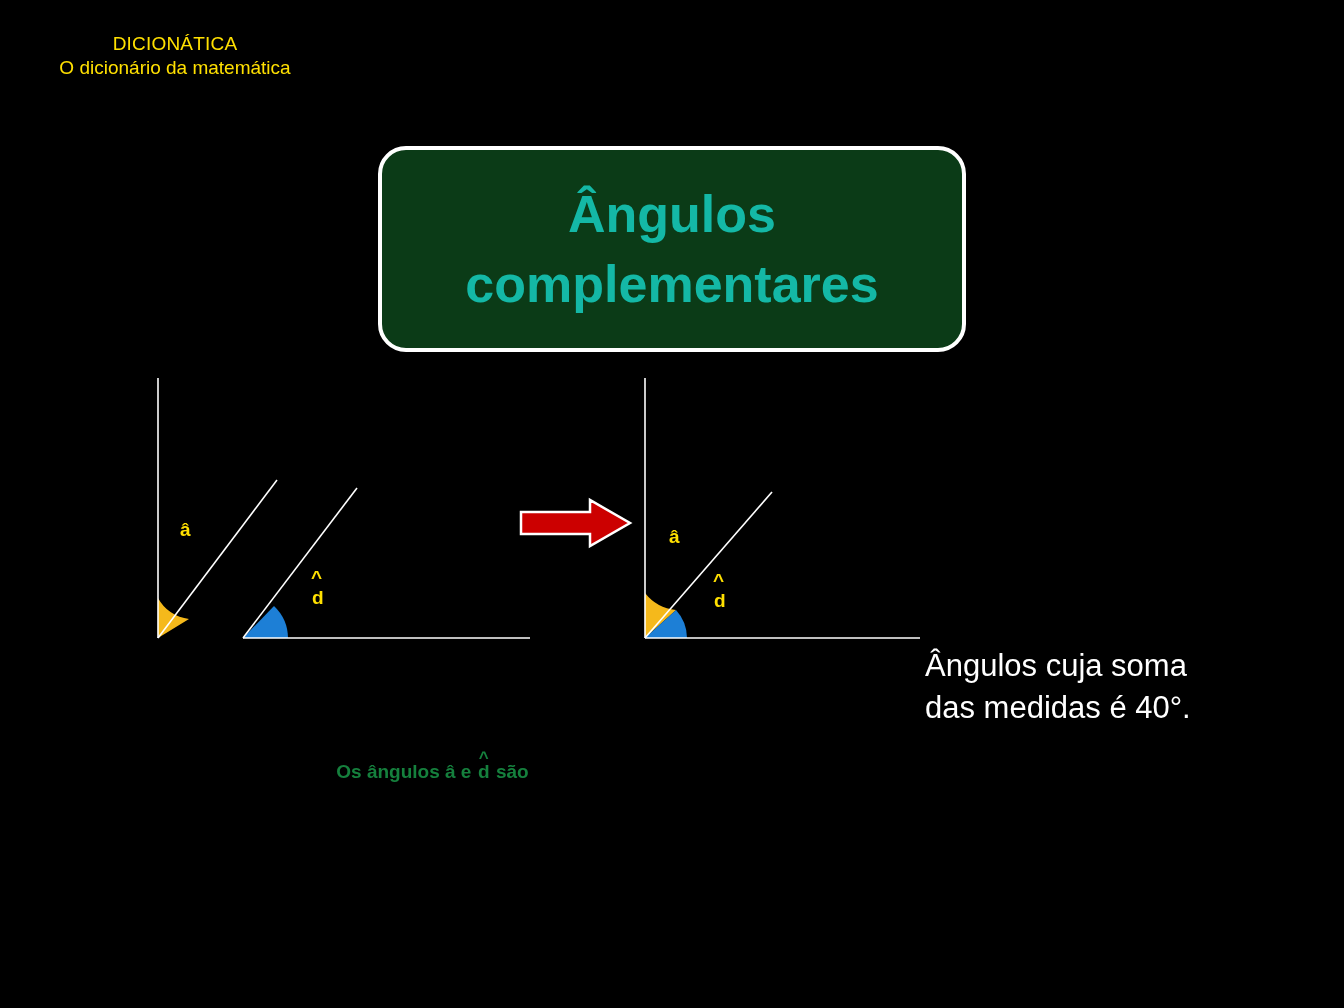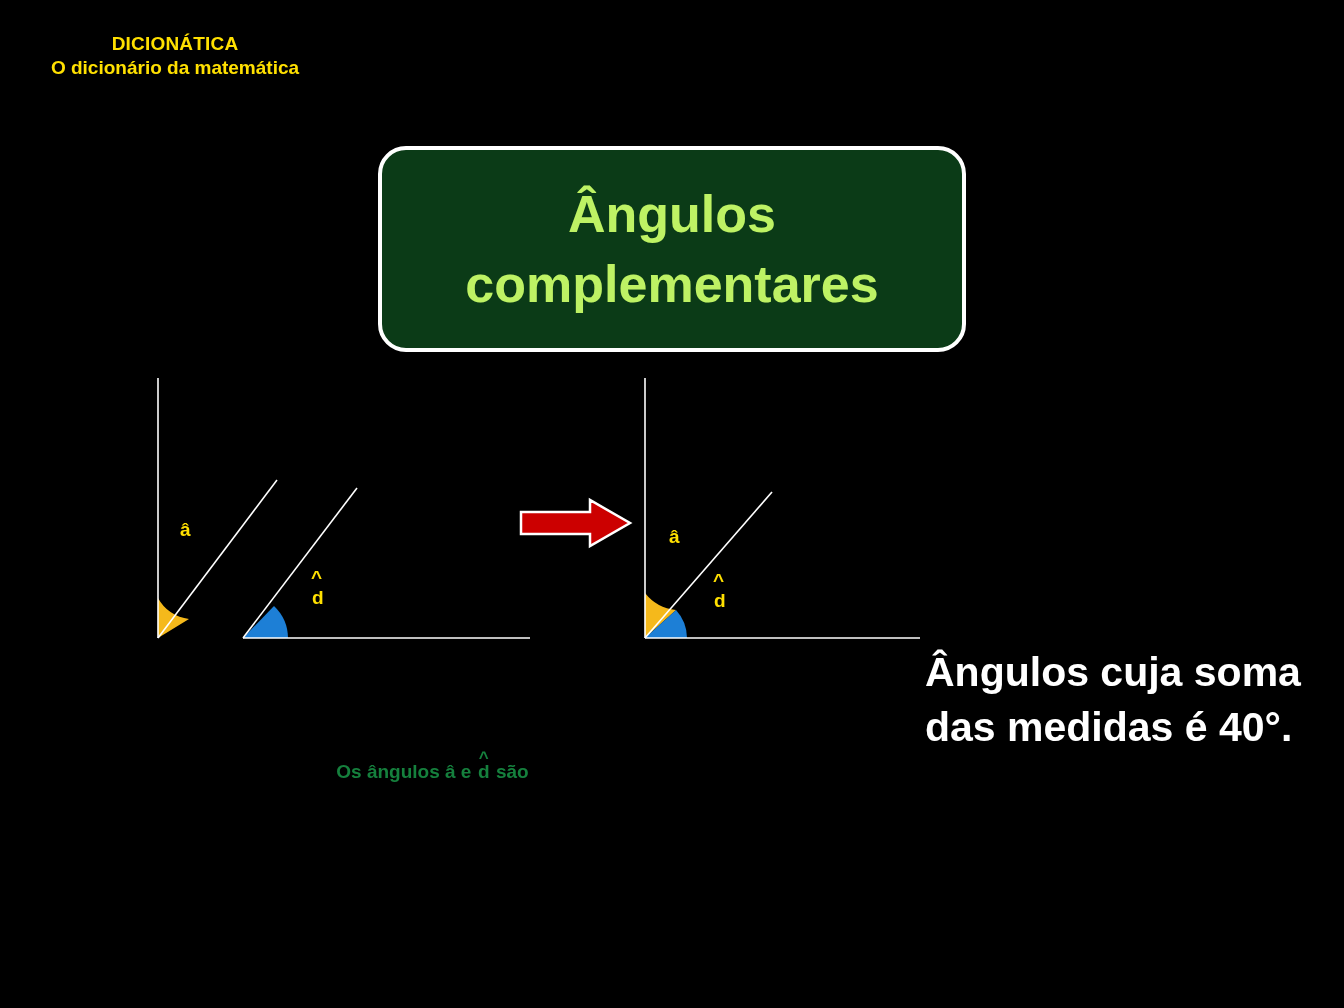--- a/index.html
+++ b/index.html
@@ -17,21 +17,21 @@
   }
 
   
   #brand {
     position: absolute;
     left: 0px;
     top: 32px;
     width: 350px;
     text-align: center;
     color: #FFE000;
-    font-weight: bold;
+    font-weight: normal;
     line-height: 1.25;
   }
   #brand .line1 { font-size: 19px; letter-spacing: 0.2px; }
   #brand .line2 { font-size: 19px; }
   #brand .line3 { font-size: 17px; }
 
   
   #title-plate {
     position: absolute;
     left: 378px;
@@ -40,21 +40,21 @@
     height: 206px;
     box-sizing: border-box;
     background: #0B3B17;
     border: 4px solid #FFFFFF;
     border-radius: 28px;
     display: flex;
     align-items: center;
     justify-content: center;
   }
   #title-plate .title-text {
-    color: #bef264;
+    color: #14b8a6;
     font-size: 52px;
     font-weight: bold;
     text-align: center;
     line-height: 1.35;
     padding: 0 16px;
   }
 
   
   #diagram {
     position: absolute;
@@ -98,22 +98,22 @@
     font-size: 17px;
   }
 
   
   #definition {
     position: absolute;
     left: 925px;
     top: 645px;
     width: 410px;
     color: #FFFFFF;
-    font-size: 41px;
-    font-weight: bold;
+    font-size: 31px;
+    font-weight: normal;
     line-height: 1.35;
   }
 </style>
 </head>
 <body>
 
 <div id="stage">
 
   <div id="brand">
     <div class="line1">DICIONÁTICA</div>

